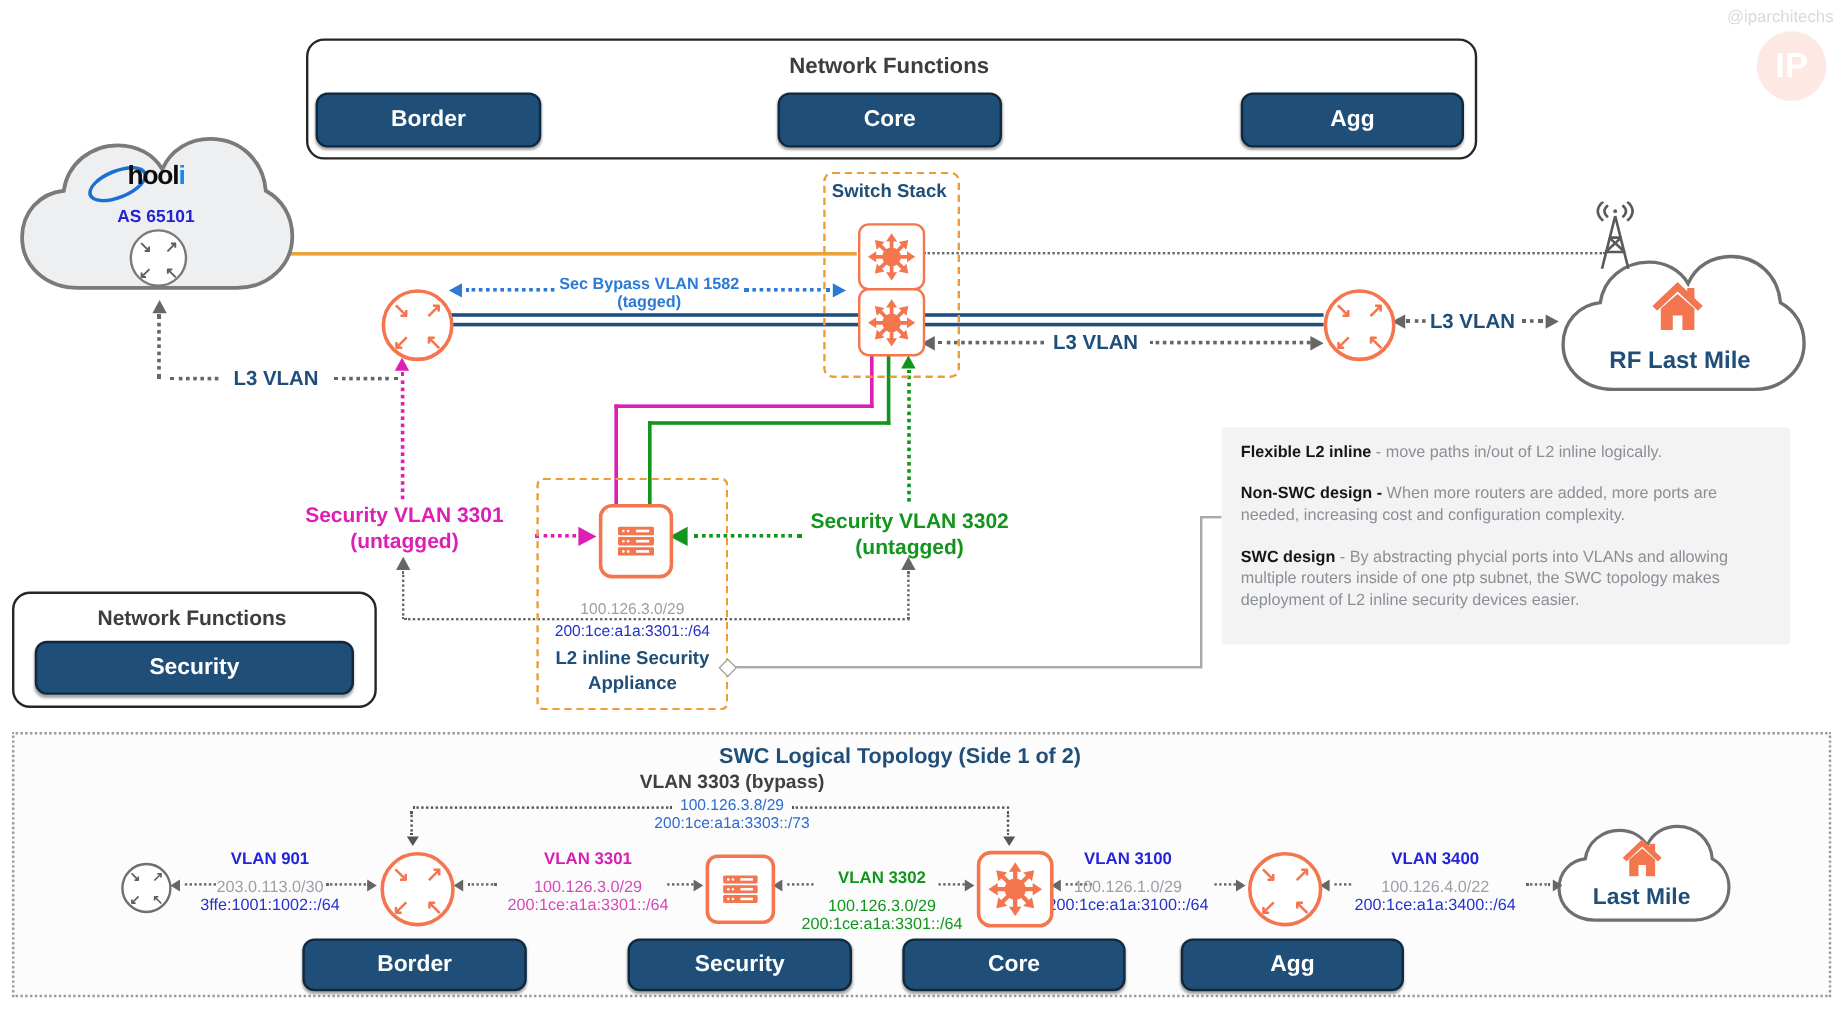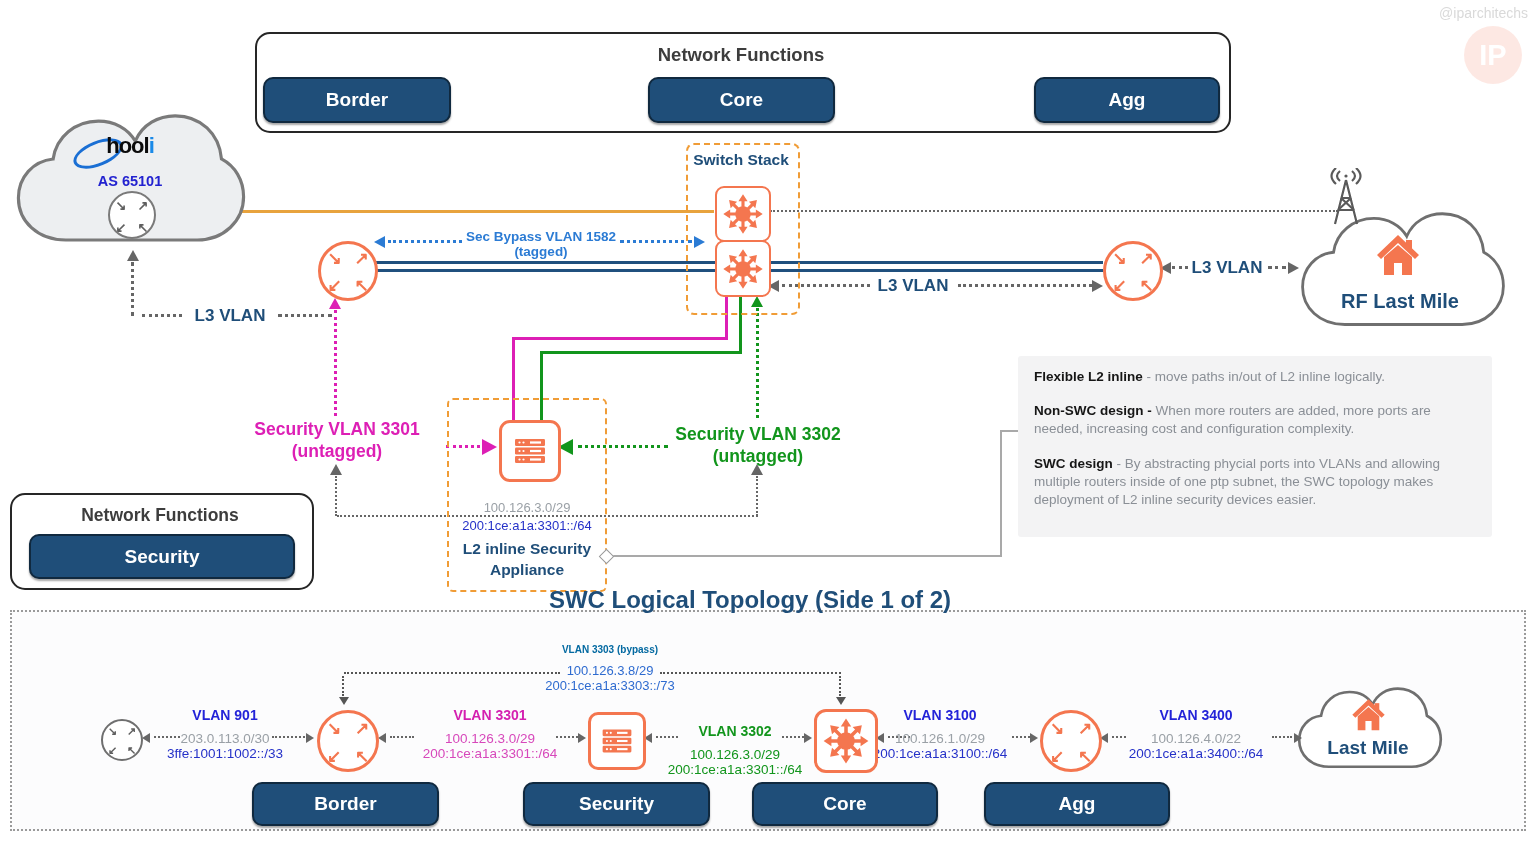--- a/index.html
+++ b/index.html
@@ -256,29 +256,29 @@
   <svg class="abs" viewBox="0 0 48 48" style="left:1374px;top:232px;width:48px;height:48px;z-index:4;">
     <use href="#sym-house"></use>
   </svg>
   <div class="lbl navy" style="left:1310px;top:290px;width:180px;font-size:20px;z-index:4;">RF Last Mile</div>
 
   <div class="panel" style="left:10px;top:493px;width:300px;height:93px;"></div>
   <div class="ptitle" style="left:10px;top:505px;width:300px;font-size:17.5px;">Network Functions</div>
   <div class="btn" style="left:29px;top:534px;width:262px;height:41px;">Security</div>
 
   <div style="position:absolute;left:10px;top:610px;width:1516px;height:221px;border:2px dotted #9a9a9a;background:#fcfcfd;box-sizing:border-box;"></div>
-  <div class="lbl navy" style="left:10px;top:586px;width:1480px;font-size:24px;">SWC Logical Topology (Side 1 of 2)</div>
+  <div class="lbl navy" style="left:10px;top:620px;width:1480px;font-size:18px;">SWC Logical Topology (Side 1 of 2)</div>
 
   <div class="dv thin" style="left:342px;top:676px;height:20px;--c:#555;"></div>
   <div class="std" style="left:339px;top:697px;--c:#555;"></div>
   <div class="dh thin" style="left:344px;top:672px;width:216px;--c:#555;"></div>
   <div class="dh thin" style="left:660px;top:672px;width:181px;--c:#555;"></div>
   <div class="dv thin" style="left:839px;top:676px;height:20px;--c:#555;"></div>
   <div class="std" style="left:836px;top:697px;--c:#555;"></div>
-  <div class="lbl" style="left:510px;top:644px;width:200px;font-size:10px;color:#0369a1;">VLAN 3303 (bypass)</div>
+  <div class="lbl" style="left:510px;top:644px;width:200px;font-size:16px;color:#404040;">VLAN 3303 (bypass)</div>
   <div class="txt" style="left:510px;top:663px;width:200px;font-size:13px;color:#2e6bd0;">100.126.3.8/29</div>
   <div class="txt" style="left:510px;top:678px;width:200px;font-size:13px;color:#2e6bd0;">200:1ce:a1a:3303::/73</div>
 
   <div class="router" style="left:101px;top:719px;width:38px;height:38px;border:2.5px solid #6f6f6f;font-size:11px;color:#5f5f5f;z-index:4;">
     <span>↘</span>
       <span>↗</span>
     <span>↙</span>
       <span>↖</span>
   </div>
   <div class="router" style="left:317px;top:710px;width:56px;height:56px;border:3px solid #F4764F;font-size:17px;color:#F4764F;z-index:4;">
@@ -332,21 +332,21 @@
   <div class="str" style="left:1030px;top:733px;--c:#666;"></div>
 
   <div class="stl" style="left:1100px;top:733px;--c:#666;"></div>
   <div class="dh thin" style="left:1112px;top:736px;width:14px;--c:#666;"></div>
   <div class="dh thin" style="left:1272px;top:736px;width:20px;--c:#666;"></div>
   <div class="str" style="left:1294px;top:733px;--c:#666;"></div>
 
   <div class="lk lk-blue" style="left:135px;width:180px;text-align:center;">
     <div class="vlan">VLAN 901</div>
     <div class="a4">203.0.113.0/30</div>
-    <div class="a6">3ffe:1001:1002::/33</div>
+    <div class="a6">3ffe:1001:1002::/64</div>
   </div>
   <div class="lk lk-mag" style="left:395px;width:190px;">
     <div class="vlan">VLAN 3301</div>
     <div class="a4">100.126.3.0/29</div>
     <div class="a6">200:1ce:a1a:3301::/64</div>
   </div>
   <div class="lk lk-green" style="left:640px;width:190px;margin-top:16px;">
     <div class="vlan">VLAN 3302</div>
     <div class="a4">100.126.3.0/29</div>
     <div class="a6">200:1ce:a1a:3301::/64</div>

